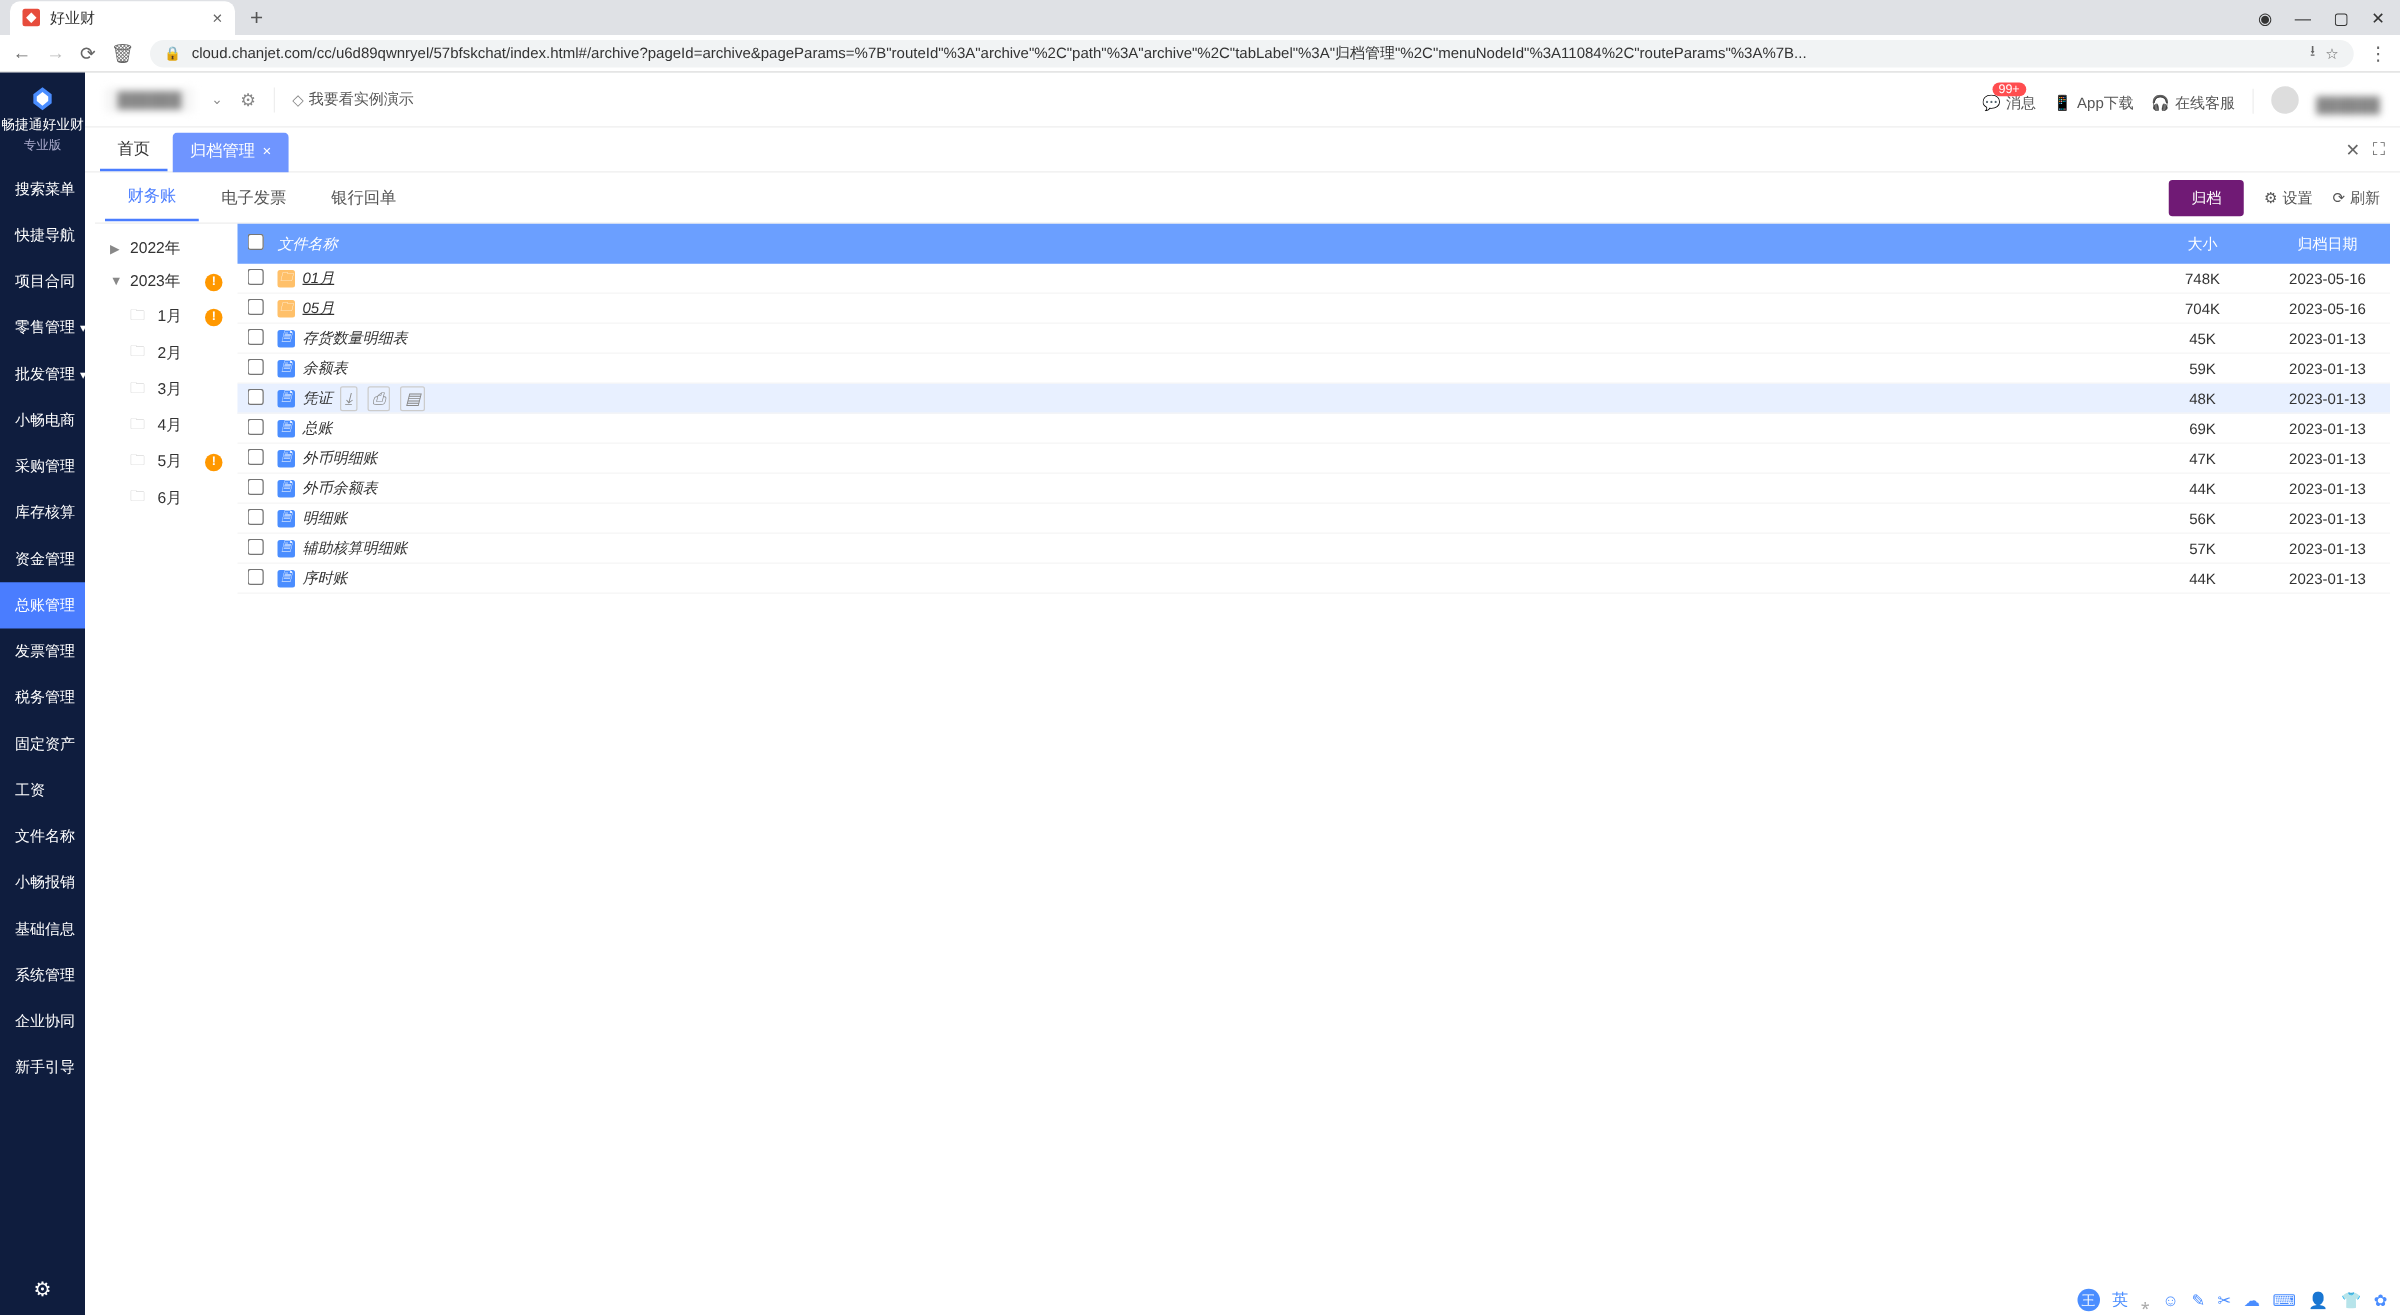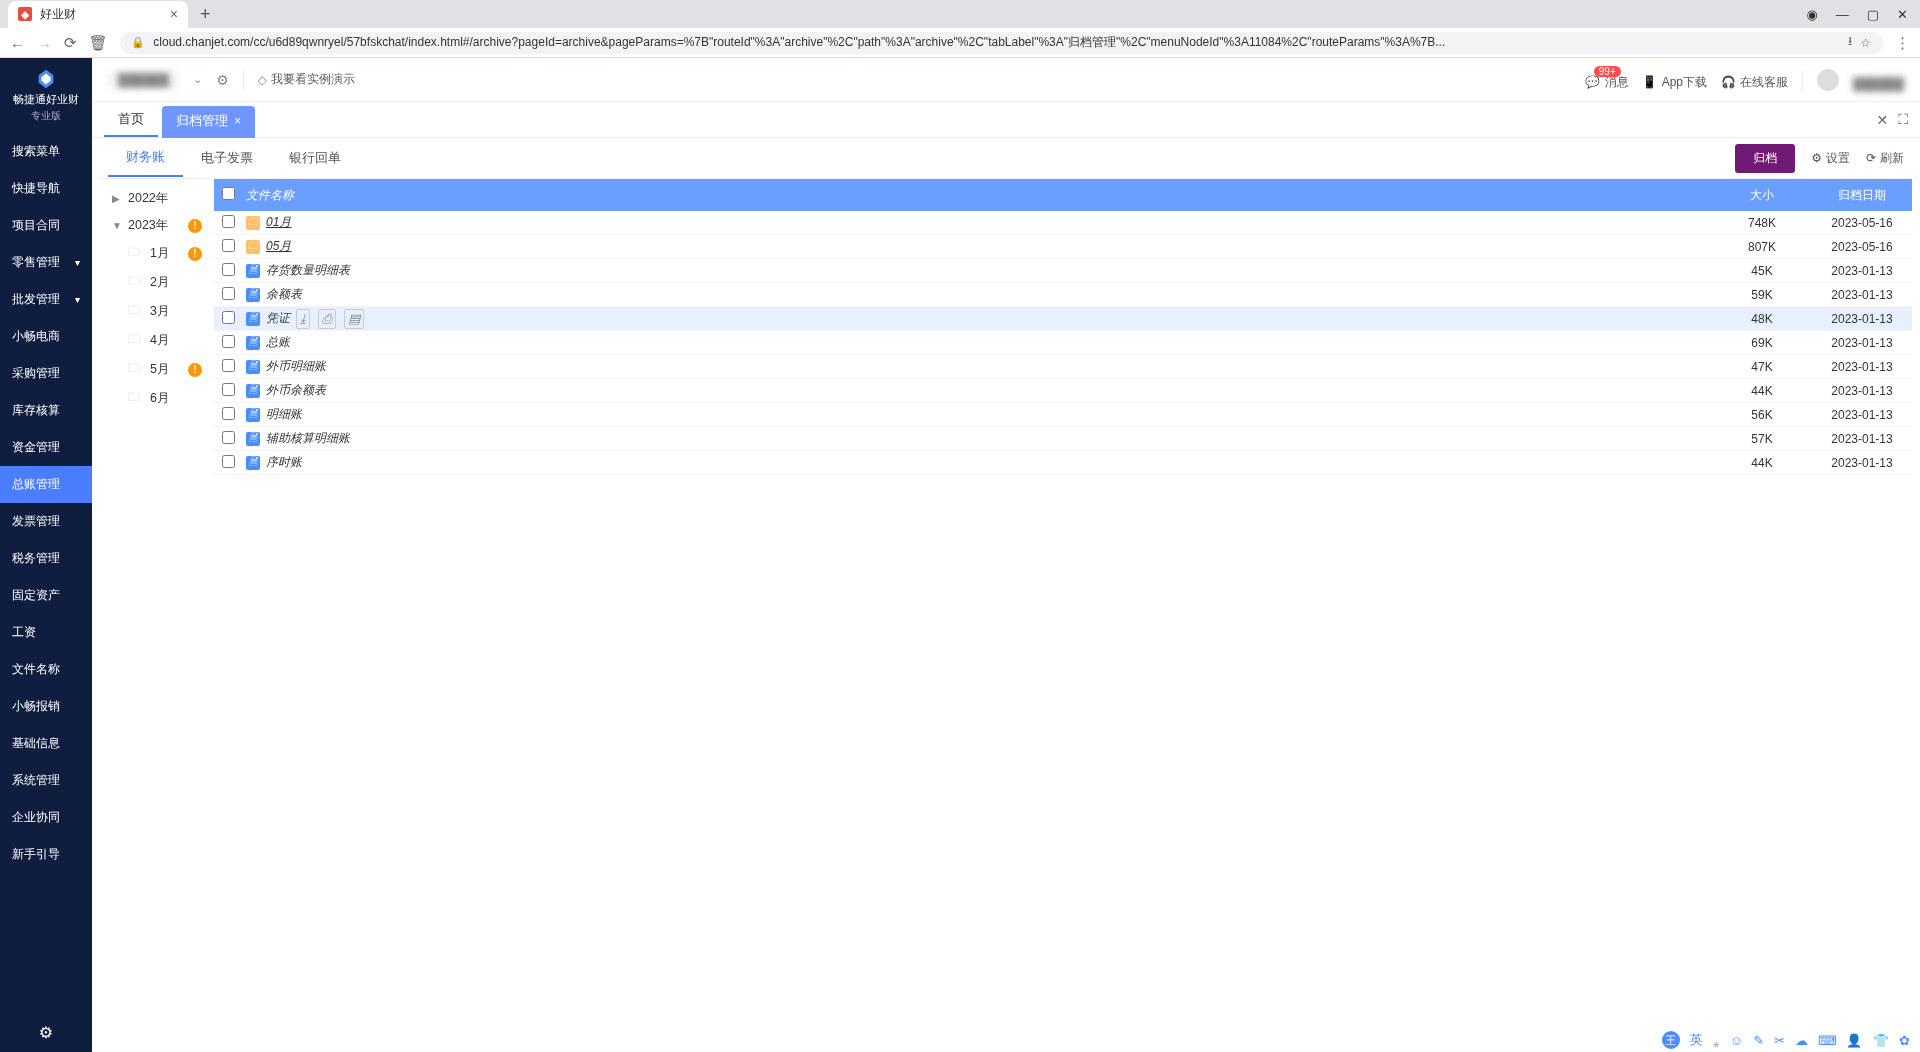--- a/index.html
+++ b/index.html
@@ -18,21 +18,21 @@
 .addr-bar .nav-btn { color: #666; cursor: pointer; font-size: 15px; }
 .addr-bar .nav-btn.disabled { color: #bbb; }
 .url-field { flex: 1; background: #f1f3f4; border-radius: 14px; height: 22px; display: flex; align-items: center; padding: 0 12px; font-size: 12px; color: #333; gap: 8px; }
 .url-field .lock { color: #555; font-size: 11px; }
 .url-text { flex: 1; overflow: hidden; white-space: nowrap; text-overflow: ellipsis; }
 
 
 .app { display: flex; height: calc(100vh - 58px); }
 
 
-.sidebar { width: 92px; background: #0f1d3e; color: #fff; display: flex; flex-direction: column; }
+.sidebar { width: 68px; background: #0f1d3e; color: #fff; display: flex; flex-direction: column; }
 .logo { padding: 10px 6px; display: flex; flex-direction: column; align-items: center; gap: 2px; }
 .logo .icon { width: 22px; height: 22px; position: relative; }
 .logo .icon svg { width: 22px; height: 22px; }
 .logo .text { font-size: 11px; white-space: nowrap; }
 .logo .sub { font-size: 10px; color: #aac; }
 .menu { flex: 1; overflow-y: auto; }
 .menu-item { padding: 10px 12px; font-size: 12px; cursor: pointer; display: flex; align-items: center; gap: 4px; white-space: nowrap; }
 .menu-item.active { background: #4a7dff; }
 .menu-item .arrow { margin-left: auto; font-size: 10px; }
 .sidebar-footer { padding: 10px; text-align: center; color: #fff; font-size: 16px; cursor: pointer; }
@@ -296,21 +296,21 @@
                 </div>
                 <div class="col-size">748K</div>
                 <div class="col-date">2023-05-16</div>
               </div>
               <div class="ft-row">
                 <div class="col-chk"><input type="checkbox" style=""></div>
                 <div class="col-name">
                   <span class="file-icon folder">🗀</span>
                   <span class="folder-link">05月</span>
                 </div>
-                <div class="col-size">807K</div>
+                <div class="col-size">704K</div>
                 <div class="col-date">2023-05-16</div>
               </div>
               <div class="ft-row">
                 <div class="col-chk"><input type="checkbox" style=""></div>
                 <div class="col-name">
                   <span class="file-icon doc">🗎</span>
                   <span>存货数量明细表</span>
                 </div>
                 <div class="col-size">45K</div>
                 <div class="col-date">2023-01-13</div>

